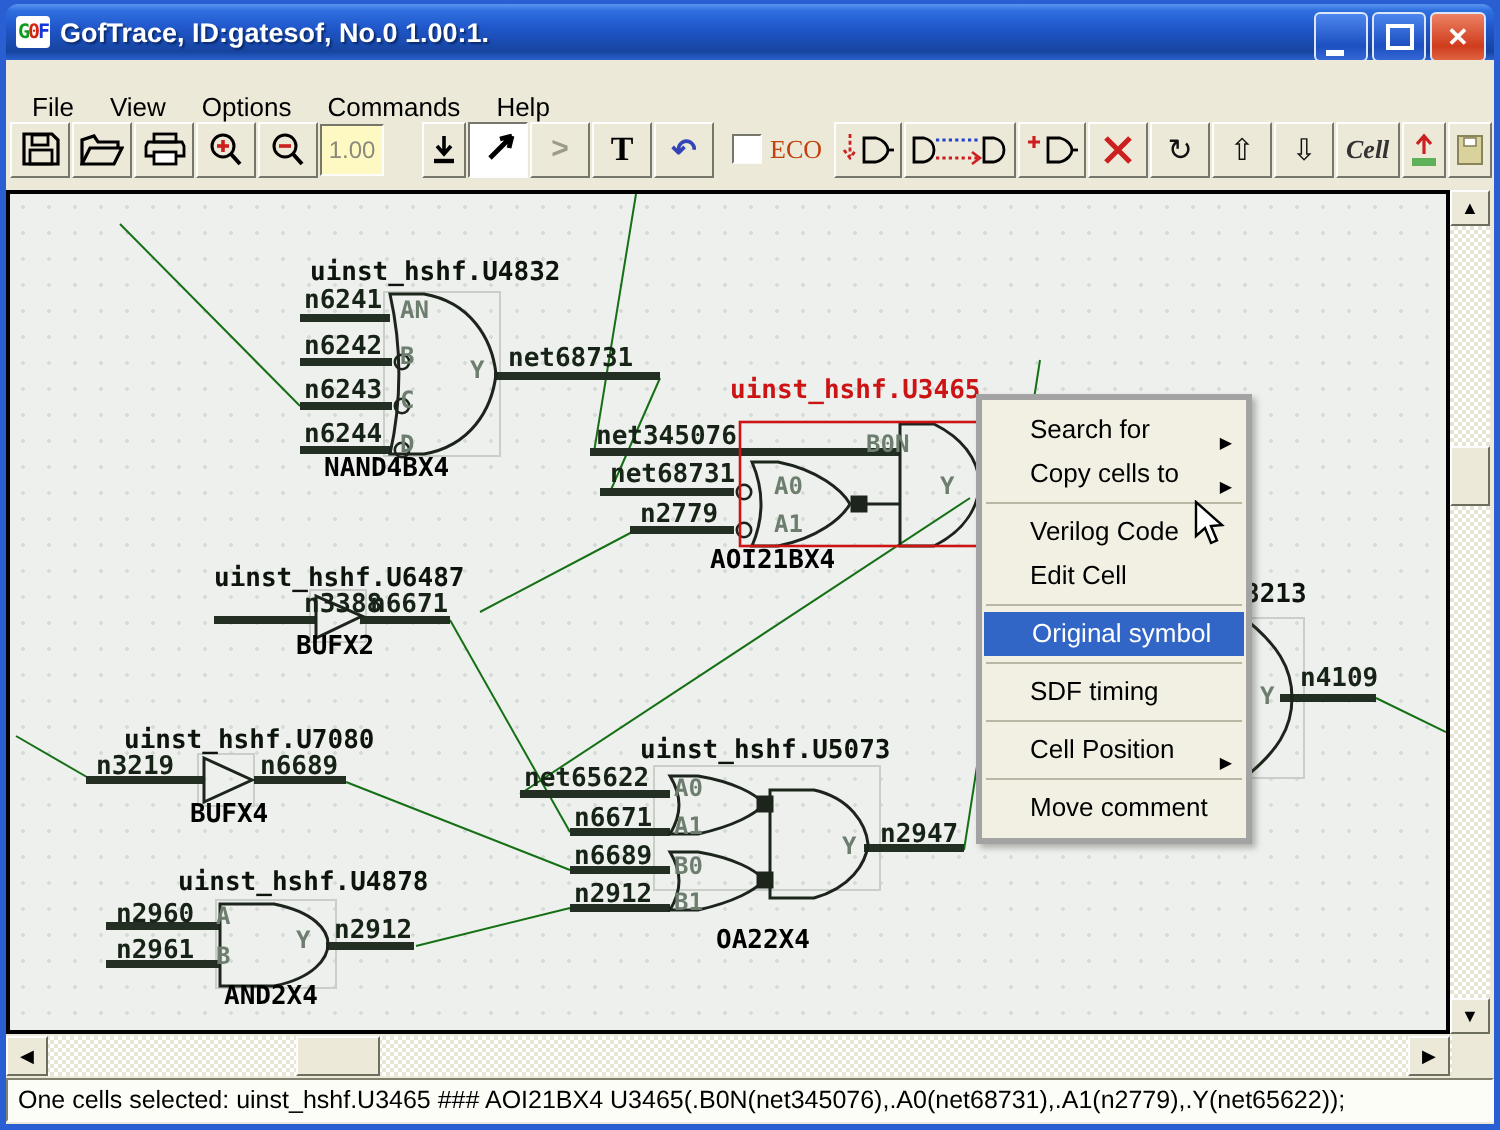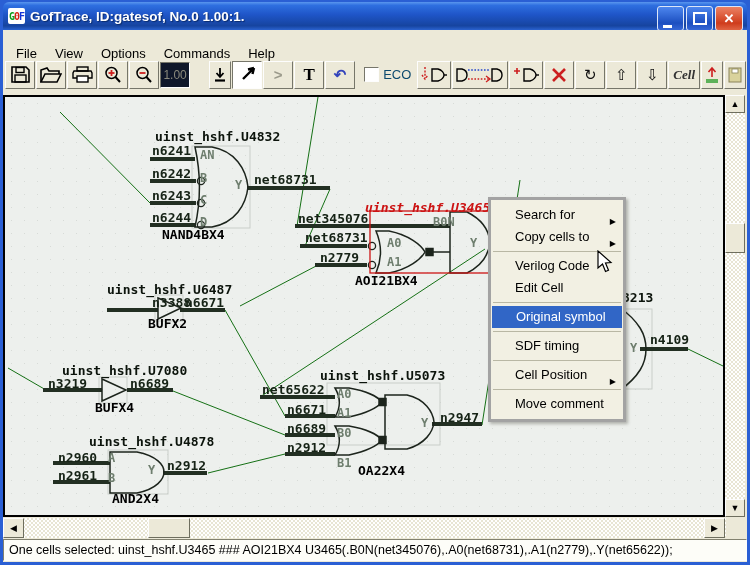--- a/index.html
+++ b/index.html
@@ -22,30 +22,30 @@
   .content{position:absolute;left:3px;top:30px;width:744px;height:532px;background:#ece9d8;}
   .menubar{position:absolute;left:0;top:0;width:100%;height:26px;display:flex;align-items:center;padding-left:4px;box-sizing:border-box;}
   .menubar .mitem{font-size:13px;color:#000;padding:3px 9px;margin-top:20px;}
   
   .toolbar{position:absolute;left:0;top:27px;width:100%;height:35px;display:flex;align-items:center;padding-left:2px;box-sizing:border-box;}
   .tbtn{height:28px;min-width:30px;box-sizing:border-box;background:#ece9d8;border:1px solid;
     border-color:#fdfdfd #76766a #76766a #fdfdfd;display:flex;align-items:center;justify-content:center;margin-right:1px;flex:0 0 auto;}
   .tbtn.pressed{background:#fff;border-color:#76766a #fdfdfd #fdfdfd #76766a;}
   .tbtn.narrow{min-width:22px;}
   .tbtn.wide{min-width:56px;}
-  .tfield{height:26px;width:32px;box-sizing:border-box;background:#0f172a;border:1px solid;border-color:#76766a #fdfdfd #fdfdfd #76766a;
+  .tfield{height:26px;width:32px;box-sizing:border-box;background:#fef9c3;border:1px solid;border-color:#76766a #fdfdfd #fdfdfd #76766a;
     color:#8a897c;font-size:12px;display:flex;align-items:center;justify-content:center;margin-right:19px;text-align:right;}
   .glyphT{font-family:"Liberation Serif",serif;font-weight:bold;font-size:17px;color:#000;}
   .glyph-gray{color:#9b9a8b;font-weight:bold;font-size:15px;}
   .glyph-undo{color:#3344bb;font-size:15px;font-weight:bold;}
   .glyph-arrow{font-size:15px;color:#111;}
   .macro-label{font-family:"Liberation Serif",serif;font-style:italic;font-weight:bold;font-size:13px;color:#333;padding:0 4px;}
   .eco{display:flex;align-items:center;margin:0 6px 0 8px;}
   .eco .box{width:13px;height:13px;background:#fff;border:1px solid;border-color:#76766a #fdfdfd #fdfdfd #76766a;margin-right:4px;}
-  .eco .lbl{font-size:13px;color:#0c4a6e;}
+  .eco .lbl{font-size:13px;color:#c2410c;font-family:Liberation Serif, serif;}
   
   .canvas{position:absolute;left:0;top:65px;width:722px;height:422px;box-sizing:border-box;border:2px solid #000;
     background:#edf0ed;background-image:radial-gradient(circle,#d7dbd7 0.8px,transparent 0.9px);background-size:13px 13px;}
   .canvas svg{position:absolute;left:0;top:0;}
   .slabel{position:absolute;white-space:nowrap;font-family:"DejaVu Sans Mono",monospace;font-weight:bold;line-height:1;}
   .slabel.inst{font-size:13px;color:#0c140c;}
   .slabel.inst-sel{font-size:13px;color:#cc1414;}
   .slabel.net{font-size:13px;color:#162316;}
   .slabel.pin{font-size:12px;color:#6e7e6e;}
   .slabel.cell{font-size:13px;color:#000;}
@@ -309,21 +309,21 @@
           <span class="slabel net" style="left: 147px; top: 70px;">n6242</span>
           <span class="slabel net" style="left: 147px; top: 92px;">n6243</span>
           <span class="slabel net" style="left: 147px; top: 114px;">n6244</span>
           <span class="slabel pin" style="left: 195px; top: 52px;">AN</span>
           <span class="slabel pin" style="left: 195px; top: 75px;">B</span>
           <span class="slabel pin" style="left: 195px; top: 97px;">C</span>
           <span class="slabel pin" style="left: 195px; top: 119px;">D</span>
           <span class="slabel pin" style="left: 230px; top: 82px;">Y</span>
           <span class="slabel net" style="left: 249px; top: 76px;">net68731</span>
           <span class="slabel cell" style="left: 157px; top: 131px;">NAND4BX4</span>
-          <span class="slabel inst-sel" style="left: 360px; top: 104px; font-style: italic;">uinst_hshf.U3465</span>
+          <span class="slabel inst-sel" style="left: 360px; top: 92px;">uinst_hshf.U3465</span>
           <span class="slabel net" style="left: 293px; top: 115px;">net345076</span>
           <span class="slabel net" style="left: 300px; top: 134px;">net68731</span>
           <span class="slabel net" style="left: 315px; top: 154px;">n2779</span>
           <span class="slabel pin" style="left: 428px; top: 119px;">B0N</span>
           <span class="slabel pin" style="left: 382px; top: 140px;">A0</span>
           <span class="slabel pin" style="left: 382px; top: 159px;">A1</span>
           <span class="slabel pin" style="left: 465px; top: 140px;">Y</span>
           <span class="slabel cell" style="left: 350px; top: 177px;">AOI21BX4</span>
           <span class="slabel inst" style="left: 102px; top: 186px;">uinst_hshf.U6487</span>
           <span class="slabel net" style="left: 107px; top: 199px; margin-left: 40px;">n3388</span>
@@ -342,21 +342,21 @@
           <span class="slabel net" style="left: 162px; top: 362px;">n2912</span>
           <span class="slabel cell" style="left: 107px; top: 395px;">AND2X4</span>
           <span class="slabel inst" style="left: 315px; top: 272px;">uinst_hshf.U5073</span>
           <span class="slabel net" style="left: 257px; top: 286px;">net65622</span>
           <span class="slabel net" style="left: 282px; top: 306px;">n6671</span>
           <span class="slabel net" style="left: 282px; top: 325px;">n6689</span>
           <span class="slabel net" style="left: 282px; top: 344px;">n2912</span>
           <span class="slabel pin" style="left: 332px; top: 291px;">A0</span>
           <span class="slabel pin" style="left: 332px; top: 310px;">A1</span>
           <span class="slabel pin" style="left: 332px; top: 330px;">B0</span>
-          <span class="slabel pin" style="left: 332px; top: 360px; text-align: center;">B1</span>
+          <span class="slabel pin" style="left: 332px; top: 348px; text-align: center;">B1</span>
           <span class="slabel pin" style="left: 416px; top: 320px;">Y</span>
           <span class="slabel net" style="left: 435px; top: 314px;">n2947</span>
           <span class="slabel cell" style="left: 353px; top: 367px;">OA22X4</span>
           <span class="slabel inst" style="left: 617px; top: 194px;">8213</span>
           <span class="slabel pin" style="left: 625px; top: 245px;">Y</span>
           <span class="slabel net" style="left: 645px; top: 236px;">n4109</span>
         </div>
     </div>
 
     <div class="ctxmenu">

